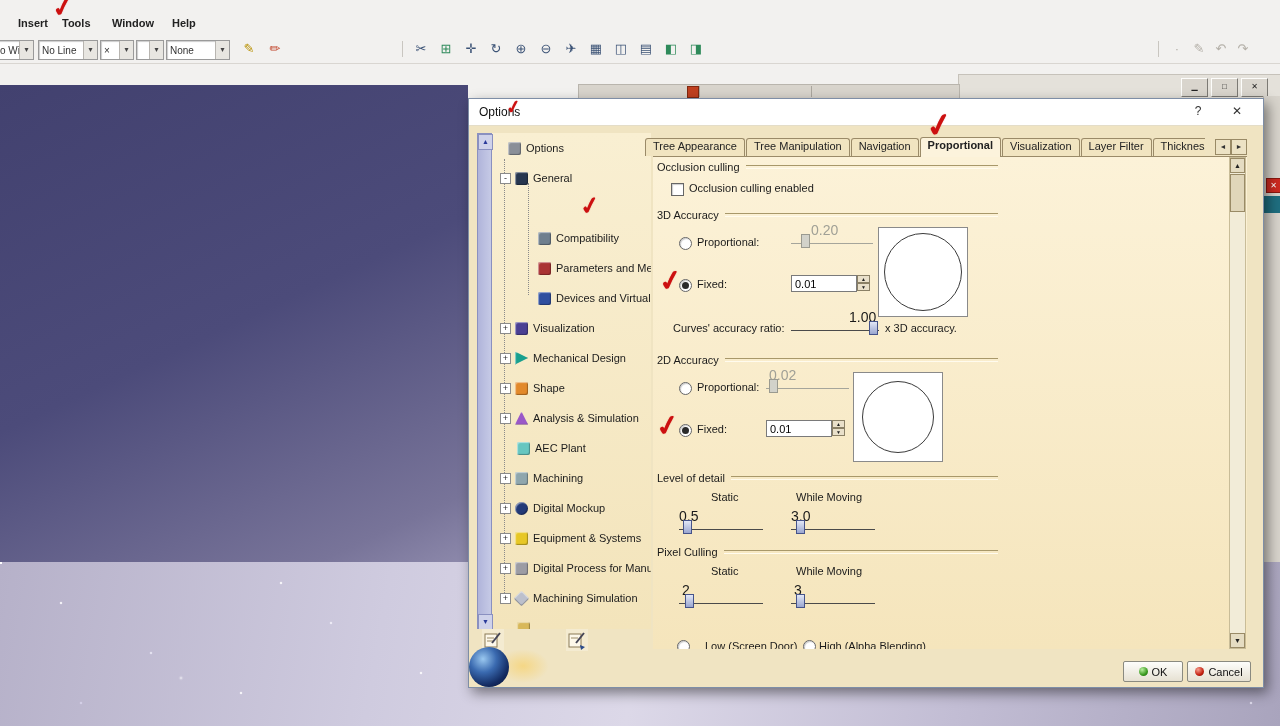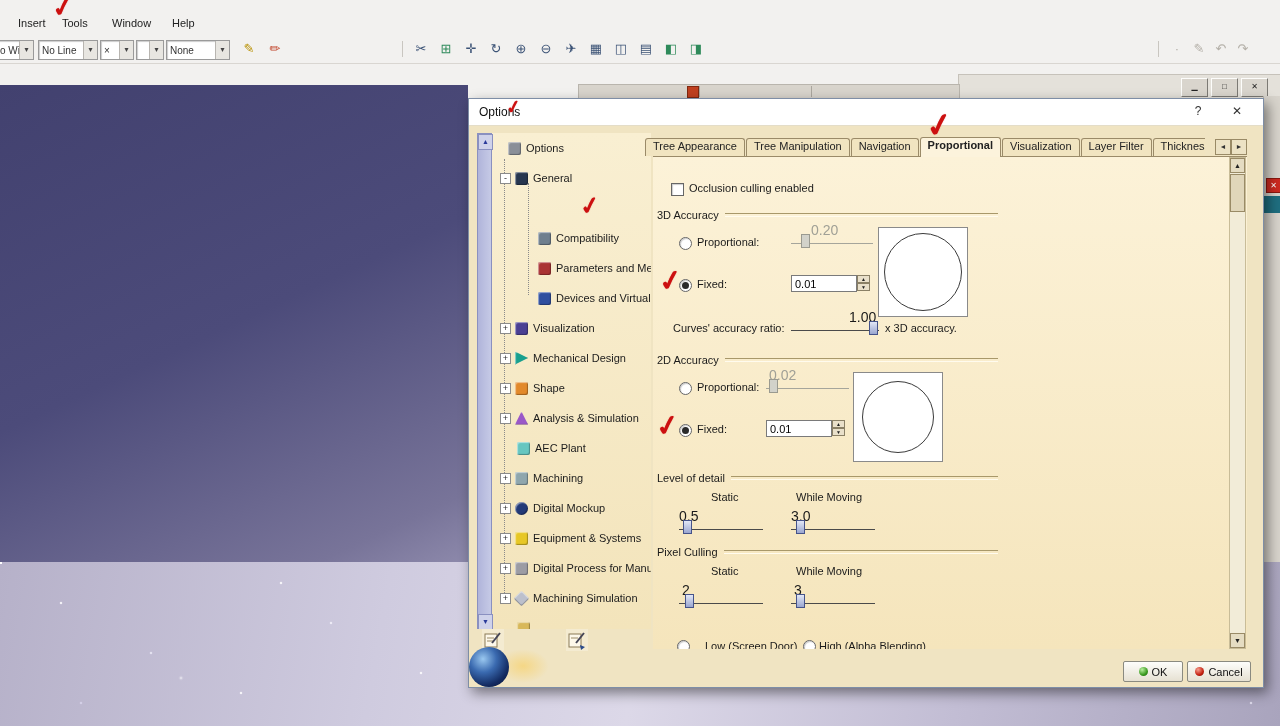--- a/index.html
+++ b/index.html
@@ -1,21 +1,21 @@
 <!DOCTYPE html>
 <html><head>
 <meta charset="utf-8">
 <style>
   html,body{margin:0;padding:0;}
   body{font-family:"Liberation Sans",sans-serif;}
   .screen{position:relative;width:1280px;height:726px;background:#f2f1ef;overflow:hidden;}
   .abs{position:absolute;}
 
   
-  .menubar{left:0;top:12px;width:100%;height:22px;}
+  .menubar{left:0;top:12px;width:100%;height:22px;font-weight:bold;}
   .menu-item{position:absolute;top:5px;font-size:11px;color:#222;cursor:default;}
   .toolbar{left:0;top:36px;width:100%;height:27px;background:#f2f1ef;border-bottom:1px solid #d9d6d1;}
   .combo{position:absolute;top:4px;height:18px;background:#fff;border:1px solid #9a9a9a;box-shadow:inset 1px 1px 1px #ccc;display:flex;align-items:center;font-size:10px;color:#333;}
   .combo .cval{flex:1;padding:0 3px;overflow:hidden;white-space:nowrap;}
   .combo .ccaret{width:13px;height:100%;background:#e8e6e1;border-left:1px solid #b8b5b0;font-size:8px;text-align:center;line-height:17px;color:#444;}
   .tbtn{position:absolute;top:3px;width:22px;height:20px;font-size:13px;text-align:center;line-height:20px;color:#3c5376;cursor:default;}
   .tbtn.green{color:#2e8a5a;}
   .tbtn.faint{color:#b4b0a8;}
   .tsep{position:absolute;top:5px;width:1px;height:16px;background:#c9c6c0;}
 
@@ -300,20 +300,24 @@
       <span class="tab">Layer Filter</span>
       <span class="tab">Thickness</span>
     </div>
     <div class="tabarrs abs">
       <span class="tarr" style="left:0">◄</span>
       <span class="tarr" style="left:16px">►</span>
     </div>
 
     <div class="content">
 
+      <div class="grp abs" style="left:4px;top:4px;width:341px">
+        <span>Occlusion culling</span>
+          <i></i>
+      </div>
       <span class="checkbox abs" style="left:18px;top:26px"></span>
       <span class="lbl abs" style="left:36px;top:25px">Occlusion culling enabled</span>
 
       <div class="grp abs" style="left:4px;top:52px;width:341px">
         <span>3D Accuracy</span>
           <i></i>
       </div>
       <span class="radio abs" style="left:26px;top:80px"></span>
       <span class="lbl abs" style="left:44px;top:79px">Proportional:</span>
       <span class="val dis abs" style="left:158px;top:65px">0.20</span>

